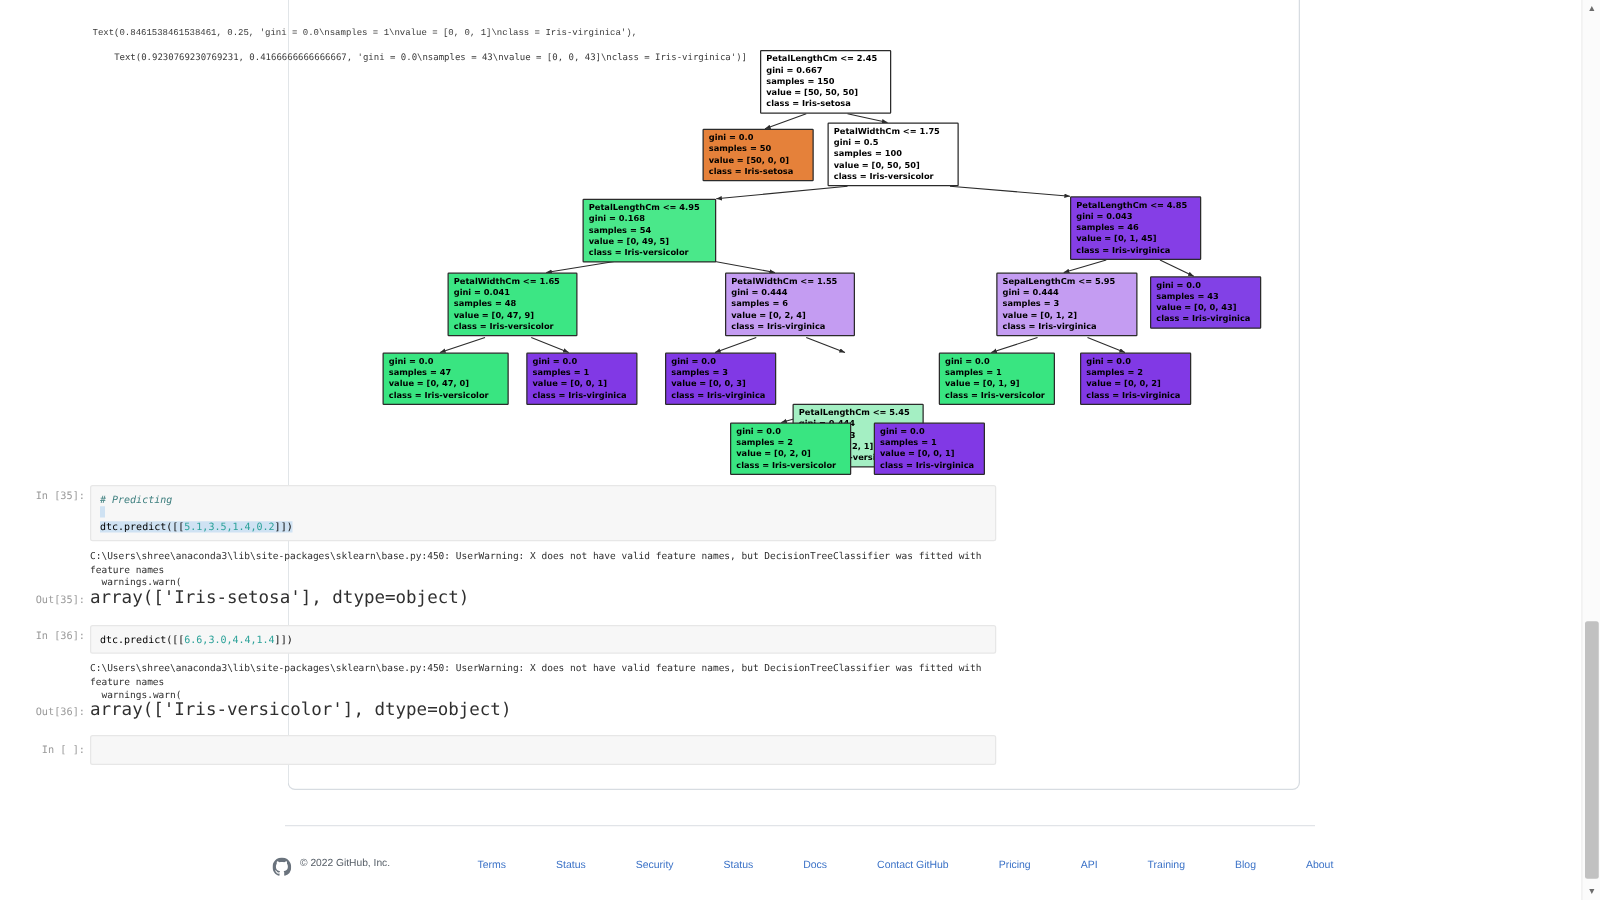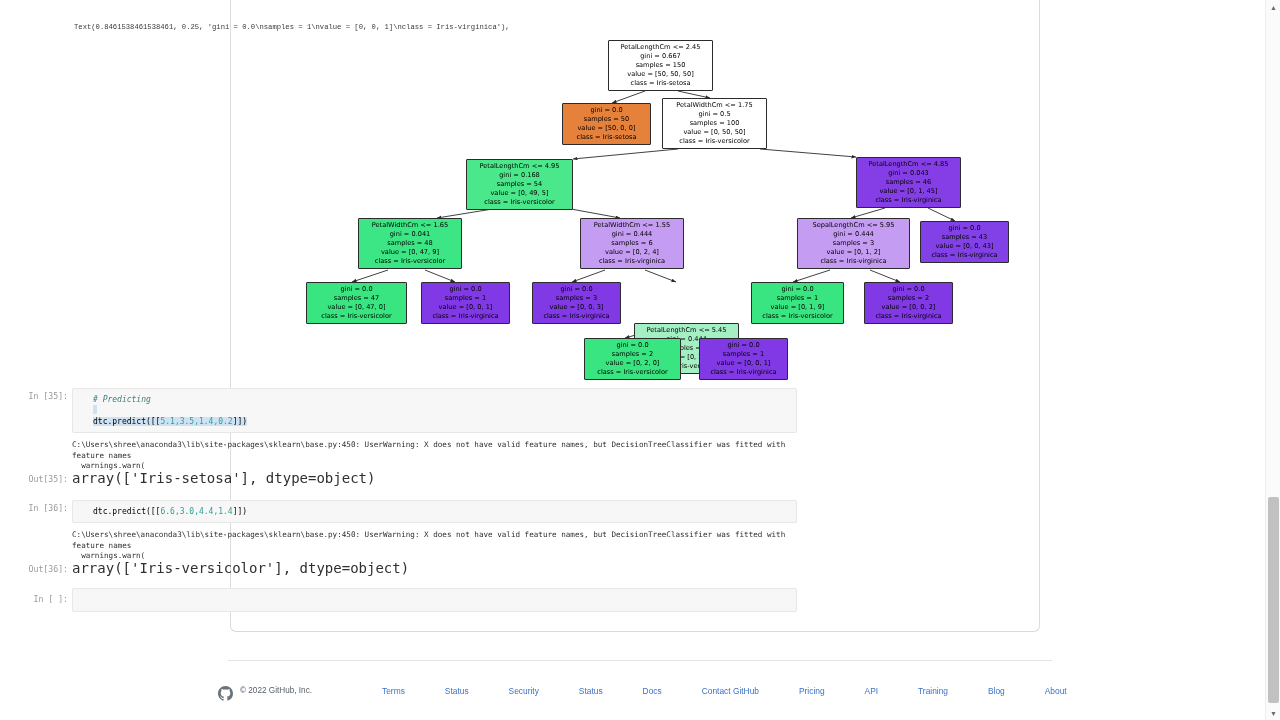--- a/index.html
+++ b/index.html
@@ -43,25 +43,26 @@
 
   
   .tree { position: absolute; left: 0; top: 18px; width: 810px; height: 350px; }
   .tree svg { position:absolute; left:0; top:0; }
   .node {
     position: absolute;
     border: 1px solid #2b2b2b;
     font-family: "DejaVu Sans", sans-serif;
     font-size: 6.6px;
     line-height: 9.1px;
-    text-align: center;
+    text-align: left;
     padding: 2px 4px 2px 4px;
     color: #000000;
     white-space: nowrap;
     border-radius: 1px;
+    font-weight: bold;
   }
   .node .ln { display: block; }
 
   
   .cell-wrap { position: absolute; left: 0; width: 810px; }
   .prompt {
     position: absolute;
     left: 12px;
     width: 56px;
     text-align: right;
@@ -70,21 +71,21 @@
     color: #999999;
     line-height: 12px;
   }
   .code-box {
     position: absolute;
     left: 72px;
     width: 725px;
     background: #f7f7f7;
     border: 1px solid #e7e7e7;
     border-radius: 2px;
-    padding: 5px 20px;
+    padding: 5px 7px;
     font-family: "DejaVu Sans Mono", monospace;
     font-size: 8px;
     line-height: 11px;
     color: #000000;
     white-space: pre;
   }
   .code-box.empty { height: 24px; padding-top: 6px; }
   .cmt { color: #408080; font-style: italic; }
   .num { color: #2aa198; }
   .sel { background: #cfe2f3; }
@@ -166,20 +167,21 @@
 </style>
 </head>
 <body>
 
 <div id="page">
 
   <div class="nb-frame"></div>
 
   <div class="repr-text">
     <span class="clip">Text(0.8461538461538461, 0.25, 'gini = 0.0\nsamples = 1\nvalue = [0, 0, 1]\nclass = Iris-virginica'),</span>
+    <span>Text(0.9230769230769231, 0.4166666666666667, 'gini = 0.0\nsamples = 43\nvalue = [0, 0, 43]\nclass = Iris-virginica')]</span>
   </div>
 
   <div class="tree" id="tree">
     <svg id="tree-edges" width="1040" height="350">
       <defs>
         <marker id="ah" markerWidth="6" markerHeight="6" refX="5" refY="2" orient="auto">
           <path d="M0,0 L5,2 L0,4 z" fill="#2b2b2b"></path>
         </marker>
       </defs>
     <line x1="645" y1="73" x2="612" y2="85" stroke="#2b2b2b" stroke-width="0.9" marker-end="url(#ah)"></line>

